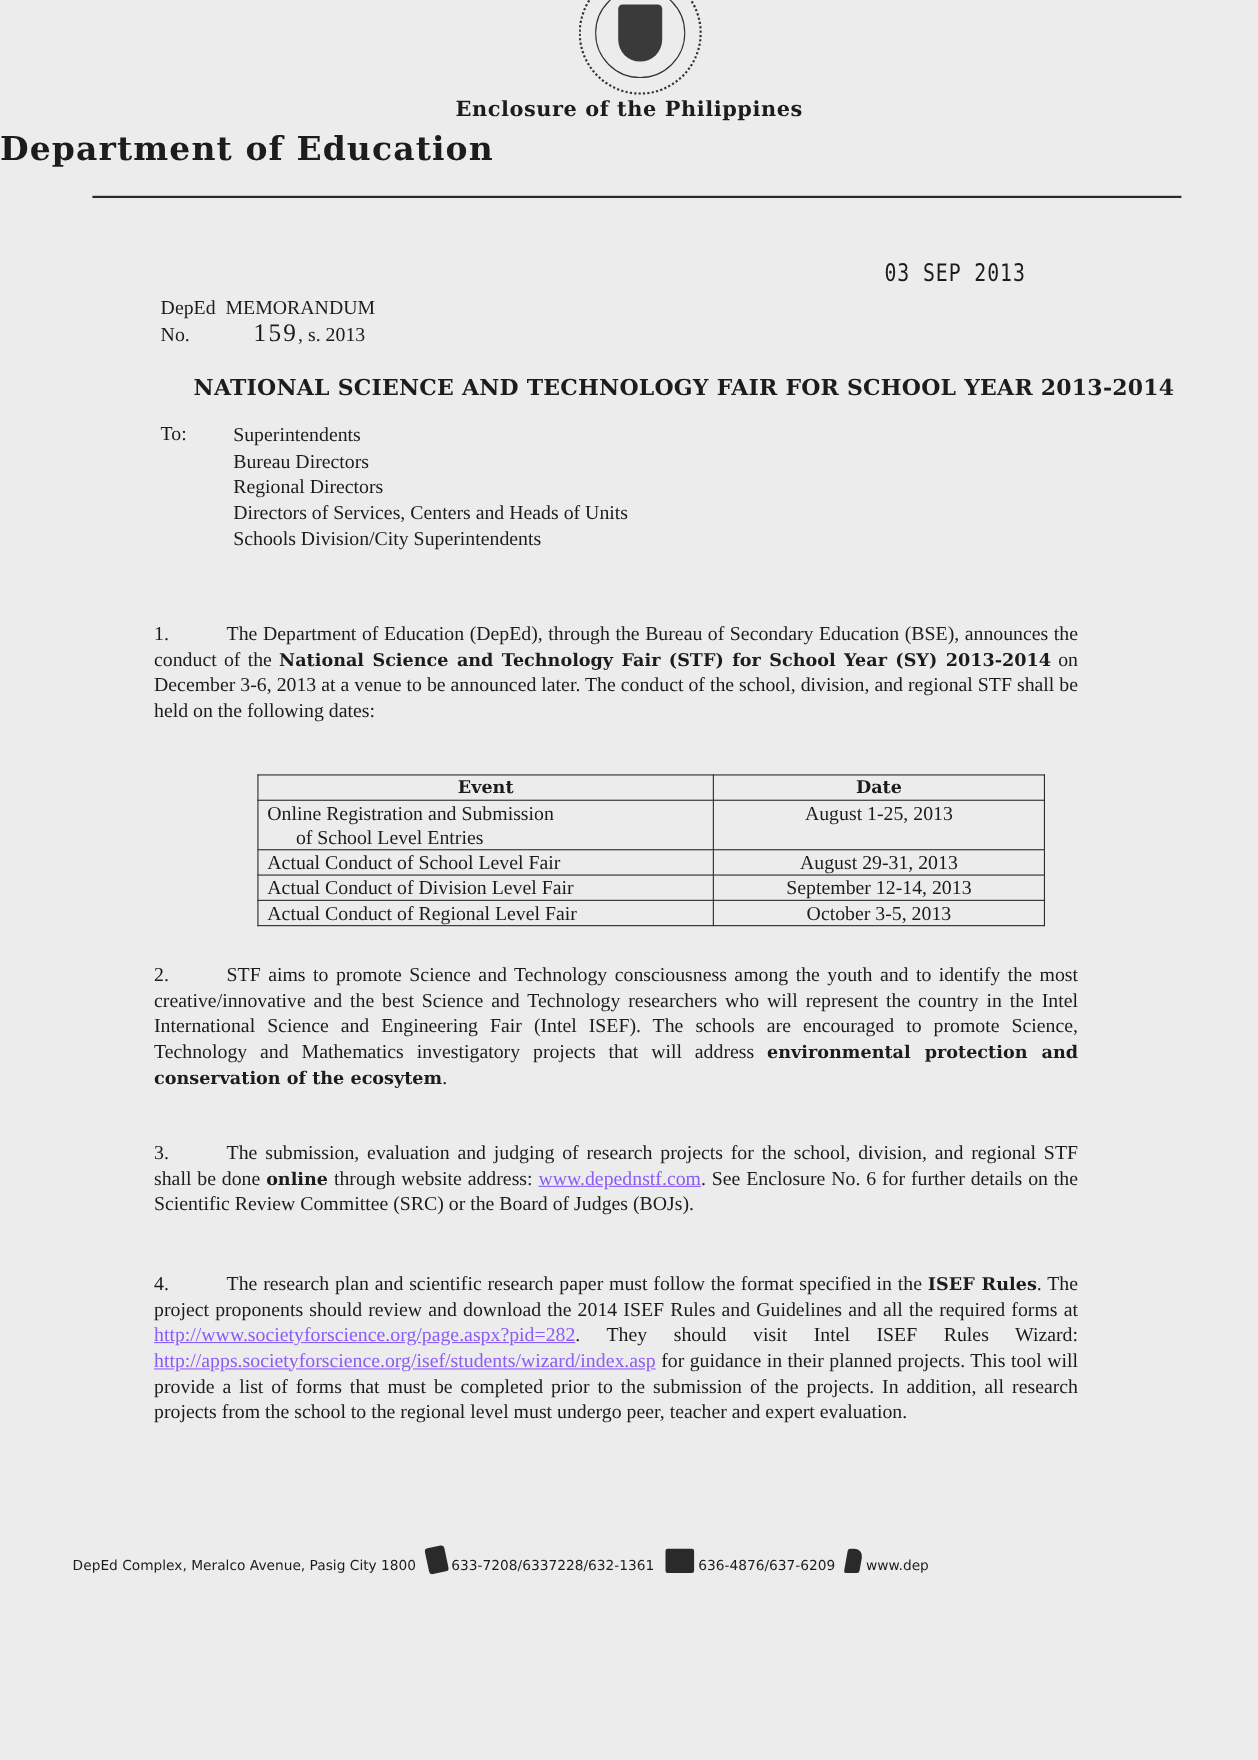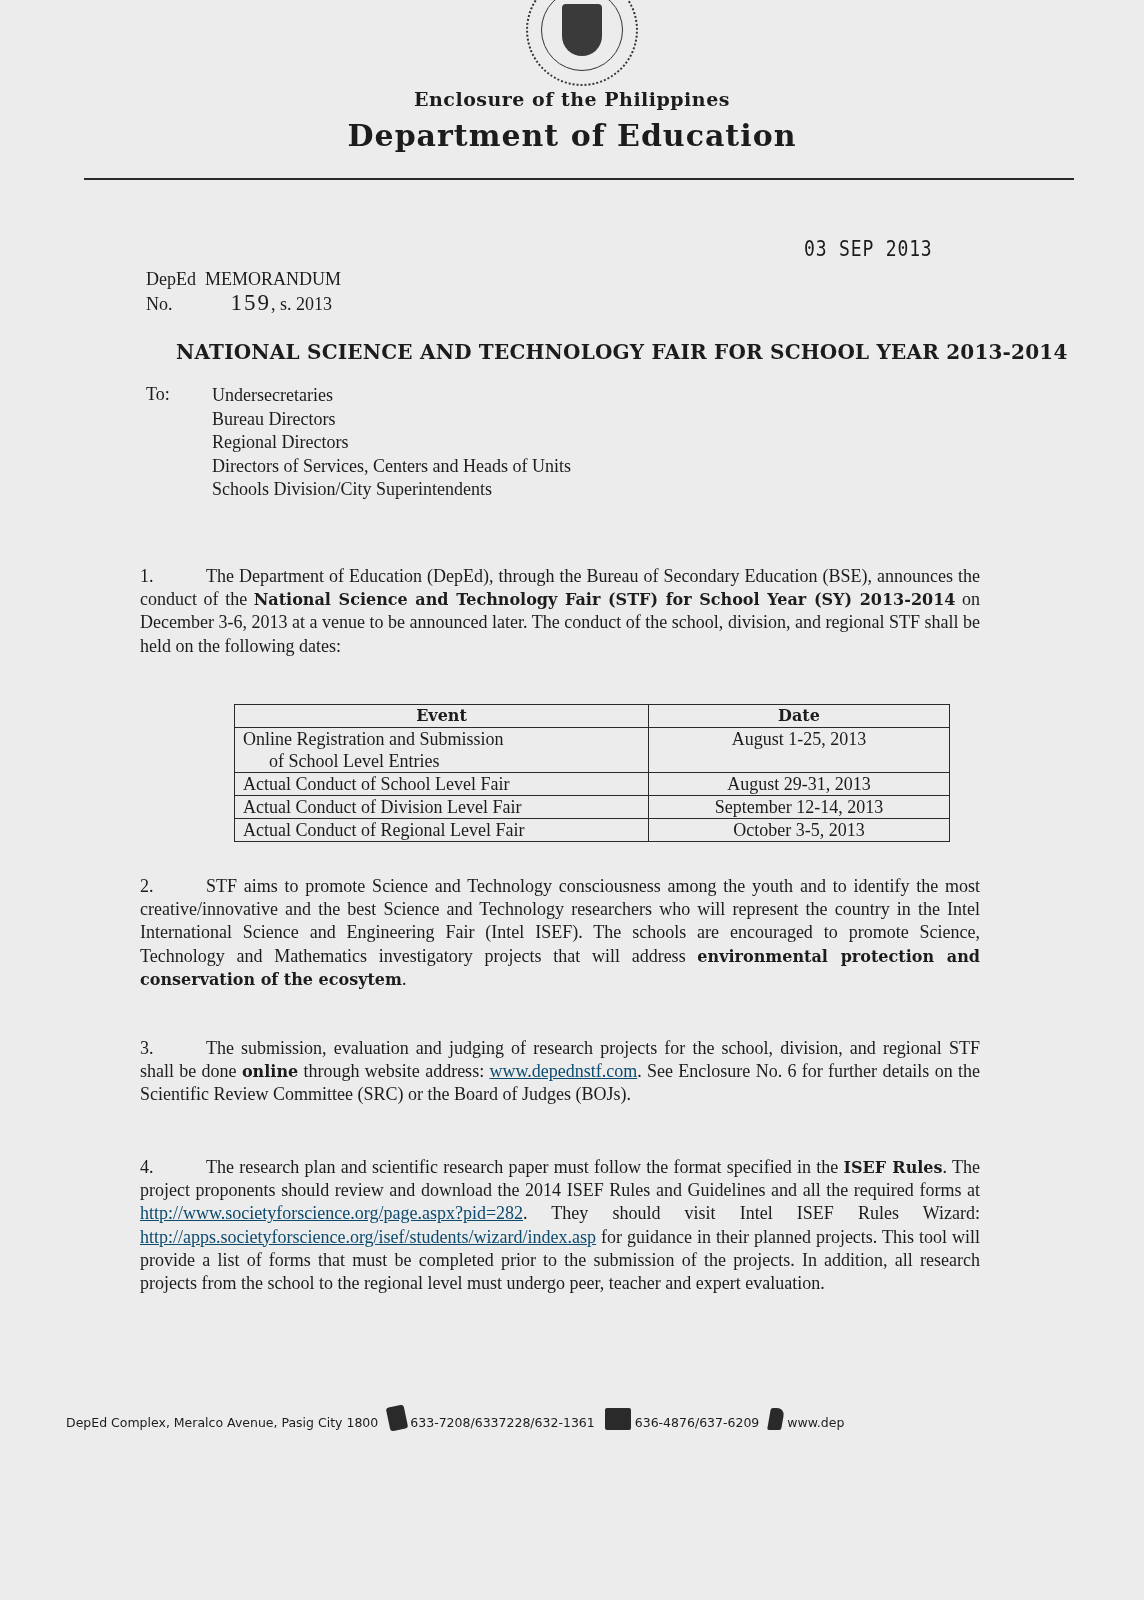--- a/index.html
+++ b/index.html
@@ -22,21 +22,21 @@
   }
   .seal .shield {
     width: 40px; height: 52px; background: #3a3a3a;
     border-radius: 4px 4px 20px 20px;
   }
   .republic {
     position: absolute; left: 0; width: 1144px; top: 88px; text-align: center;
     font-family: "DejaVu Serif", serif; font-size: 19px; font-weight: bold; letter-spacing: 0.5px;
   }
   .dept {
-    position: absolute; left: 0; width: 1144px; top: 118px; text-align: center;
+    position: absolute; left: 0; width: 1144px; top: 118px; text-align: left;
     font-family: "DejaVu Serif", serif; font-size: 30px; font-weight: bold; letter-spacing: 1px;
   }
   .rule {
     position: absolute; left: 84px; top: 178px; width: 990px; height: 2px; background: #2a2a2a;
   }
   .date-stamp {
     position: absolute; left: 804px; top: 236px;
     font-family: "DejaVu Sans Mono", monospace; font-size: 22px; letter-spacing: 1px;
     transform: scaleX(0.82); transform-origin: left;
   }
@@ -55,21 +55,21 @@
   .to-list {
     position: absolute; left: 212px; top: 384px; font-size: 18px; line-height: 23.5px;
     font-family: "Liberation Serif", serif;
   }
   .para {
     position: absolute; left: 140px; width: 840px; font-size: 18px; line-height: 23.2px;
     font-family: "Liberation Serif", serif; text-align: justify;
   }
   .para b { font-family: "DejaVu Serif", serif; font-size: 16px; }
   .para .pnum { display: inline-block; width: 66px; }
-  .para a { color: #0c4a6e; text-decoration: underline; }
+  .para a { color: #8b5cf6; text-decoration: underline; }
   table.events {
     position: absolute; left: 208px; top: 704px; width: 716px;
     border-collapse: collapse; font-family: "Liberation Serif", serif; font-size: 18px; margin-left: 26px;
   }
   table.events th, table.events td {
     border: 1.5px solid #2a2a2a; padding: 0 8px; line-height: 22px;
   }
   table.events th { font-family: "DejaVu Serif", serif; font-size: 16px; text-align: center; }
   table.events td.date { text-align: center; vertical-align: top; width: 284px; }
   table.events td .indent { padding-left: 26px; display: block; }
@@ -101,21 +101,21 @@
   <div style="white-space:pre">DepEd  MEMORANDUM</div>
   <div>
     <span>No.</span><span class="num">159</span><span>, s. 2013</span>
   </div>
 </div>
 
 <div class="subject">NATIONAL SCIENCE AND TECHNOLOGY FAIR FOR SCHOOL YEAR 2013-2014</div>
 
 <div class="to-label">To:</div>
 <div class="to-list">
-  <div>Undersecretaries</div>
+  <div>Superintendents</div>
   <div>Bureau Directors</div>
   <div>Regional Directors</div>
   <div>Directors of Services, Centers and Heads of Units</div>
   <div>Schools Division/City Superintendents</div>
 </div>
 
 <div class="para" style="top:565px">
   <span class="pnum">1.</span><span>The Department of Education (DepEd), through the Bureau of Secondary Education (BSE), announces the conduct of the </span><b>National Science and Technology Fair (STF) for School Year (SY) 2013-2014</b><span> on December 3-6, 2013 at a venue to be announced later. The conduct of the school, division, and regional STF shall be held on the following dates:</span>
 </div>
 

